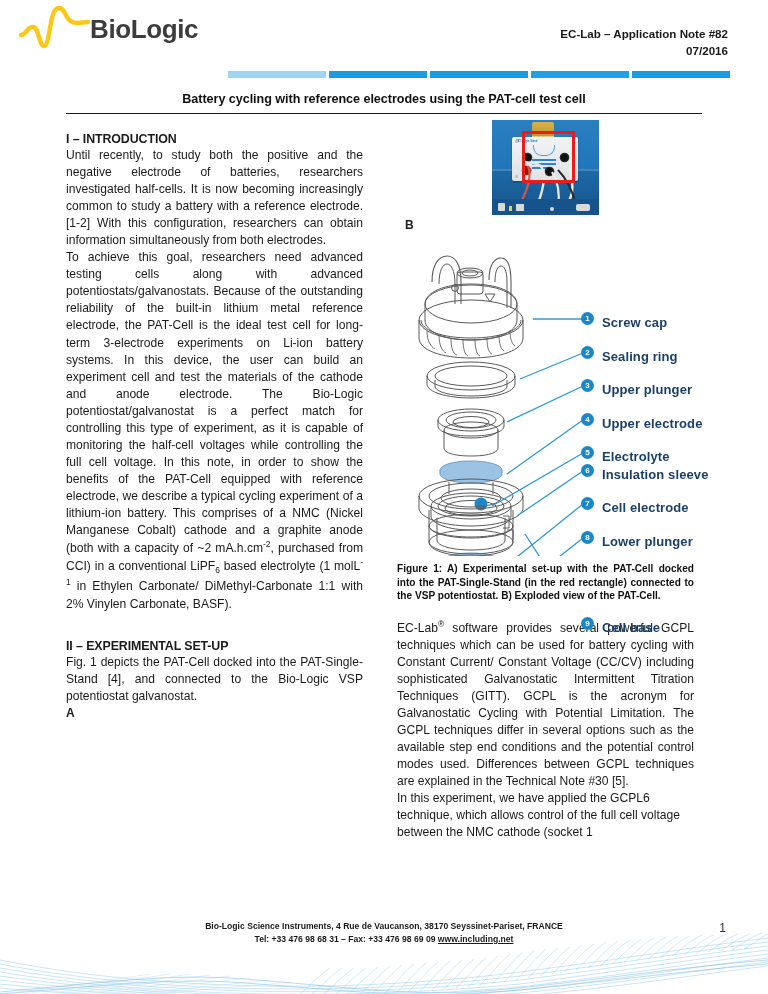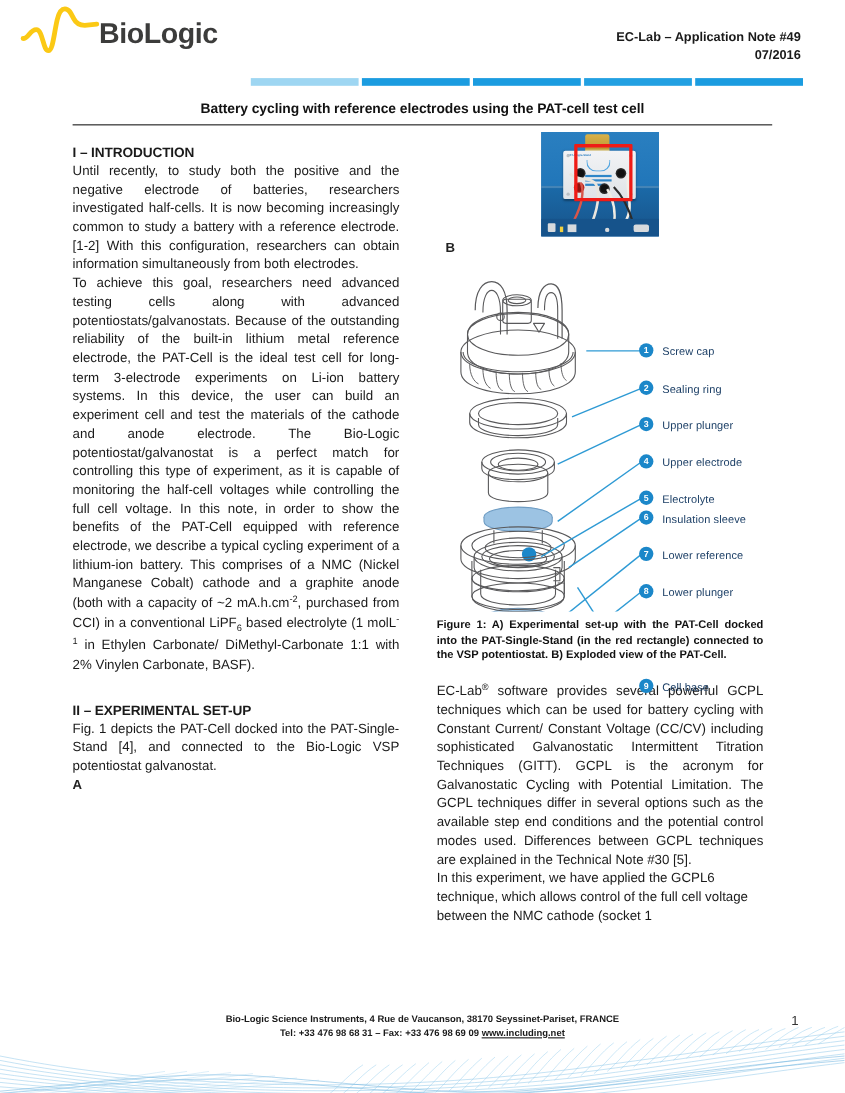--- a/index.html
+++ b/index.html
@@ -164,22 +164,22 @@
     border-radius: 50%;
     background: #1b87c9;
     color: #fff;
     font-size: 8px;
     font-weight: bold;
     display: flex; align-items: center; justify-content: center;
     line-height: 1;
   }
   .mlabel {
     position: absolute;
-    font-size: 10px;
-    font-weight: normal;
+    font-size: 13px;
+    font-weight: bold;
     color: #1c3f66;
     white-space: nowrap;
     letter-spacing: 0.1px;
   }
 
   
   p.caption {
     font-size: 10.1px;
     font-weight: bold;
     line-height: 1.35;
@@ -223,21 +223,21 @@
   <div class="logo-wrap">
     <span class="logo-mark">
       <svg width="74" height="46" viewBox="0 0 74 46">
         <path d="M3 31 C8 31 9 23 15 23 C21 23 21 42 26 42 C30 42 31 27 34 14
                  C35.6 7 38 4 41 4 C45 4 47 9 49 13 C51 17 54 19 59 19 L70 18" fill="none" stroke="#fbc915" stroke-width="4.4" stroke-linecap="round" stroke-linejoin="round"></path>
       </svg>
     </span>
     <span class="logo-text">BioLogic</span>
   </div>
   <div class="header-meta">
-    <div>EC-Lab – Application Note #49</div>
+    <div>EC-Lab – Application Note #82</div>
     <div>07/2016</div>
   </div>
   <div class="rule-bar">
     <span class="rule-seg" style="background:#9ed6f2"></span>
     <span class="rule-seg" style="background:#1b9ce0"></span>
     <span class="rule-seg" style="background:#1b9ce0"></span>
     <span class="rule-seg" style="background:#22a0e2"></span>
     <span class="rule-seg" style="background:#1b9ce0"></span>
   </div>
 </div>
@@ -420,21 +420,21 @@
       <div class="mlabel" style="left:205px;top:215px">Electrolyte</div>
 
       <div class="marker" style="left:184px;top:230px">
           <span>6</span>
         </div>
       <div class="mlabel" style="left:205px;top:233px">Insulation sleeve</div>
 
       <div class="marker" style="left:184px;top:263px">
           <span>7</span>
         </div>
-      <div class="mlabel" style="left:205px;top:266px">Lower reference</div>
+      <div class="mlabel" style="left:205px;top:266px">Cell electrode</div>
 
       <div class="marker" style="left:184px;top:297px">
           <span>8</span>
         </div>
       <div class="mlabel" style="left:205px;top:300px">Lower plunger</div>
 
       <div class="marker" style="left:184px;top:383px">
           <span>9</span>
         </div>
       <div class="mlabel" style="left:205px;top:386px">Cell base</div>

